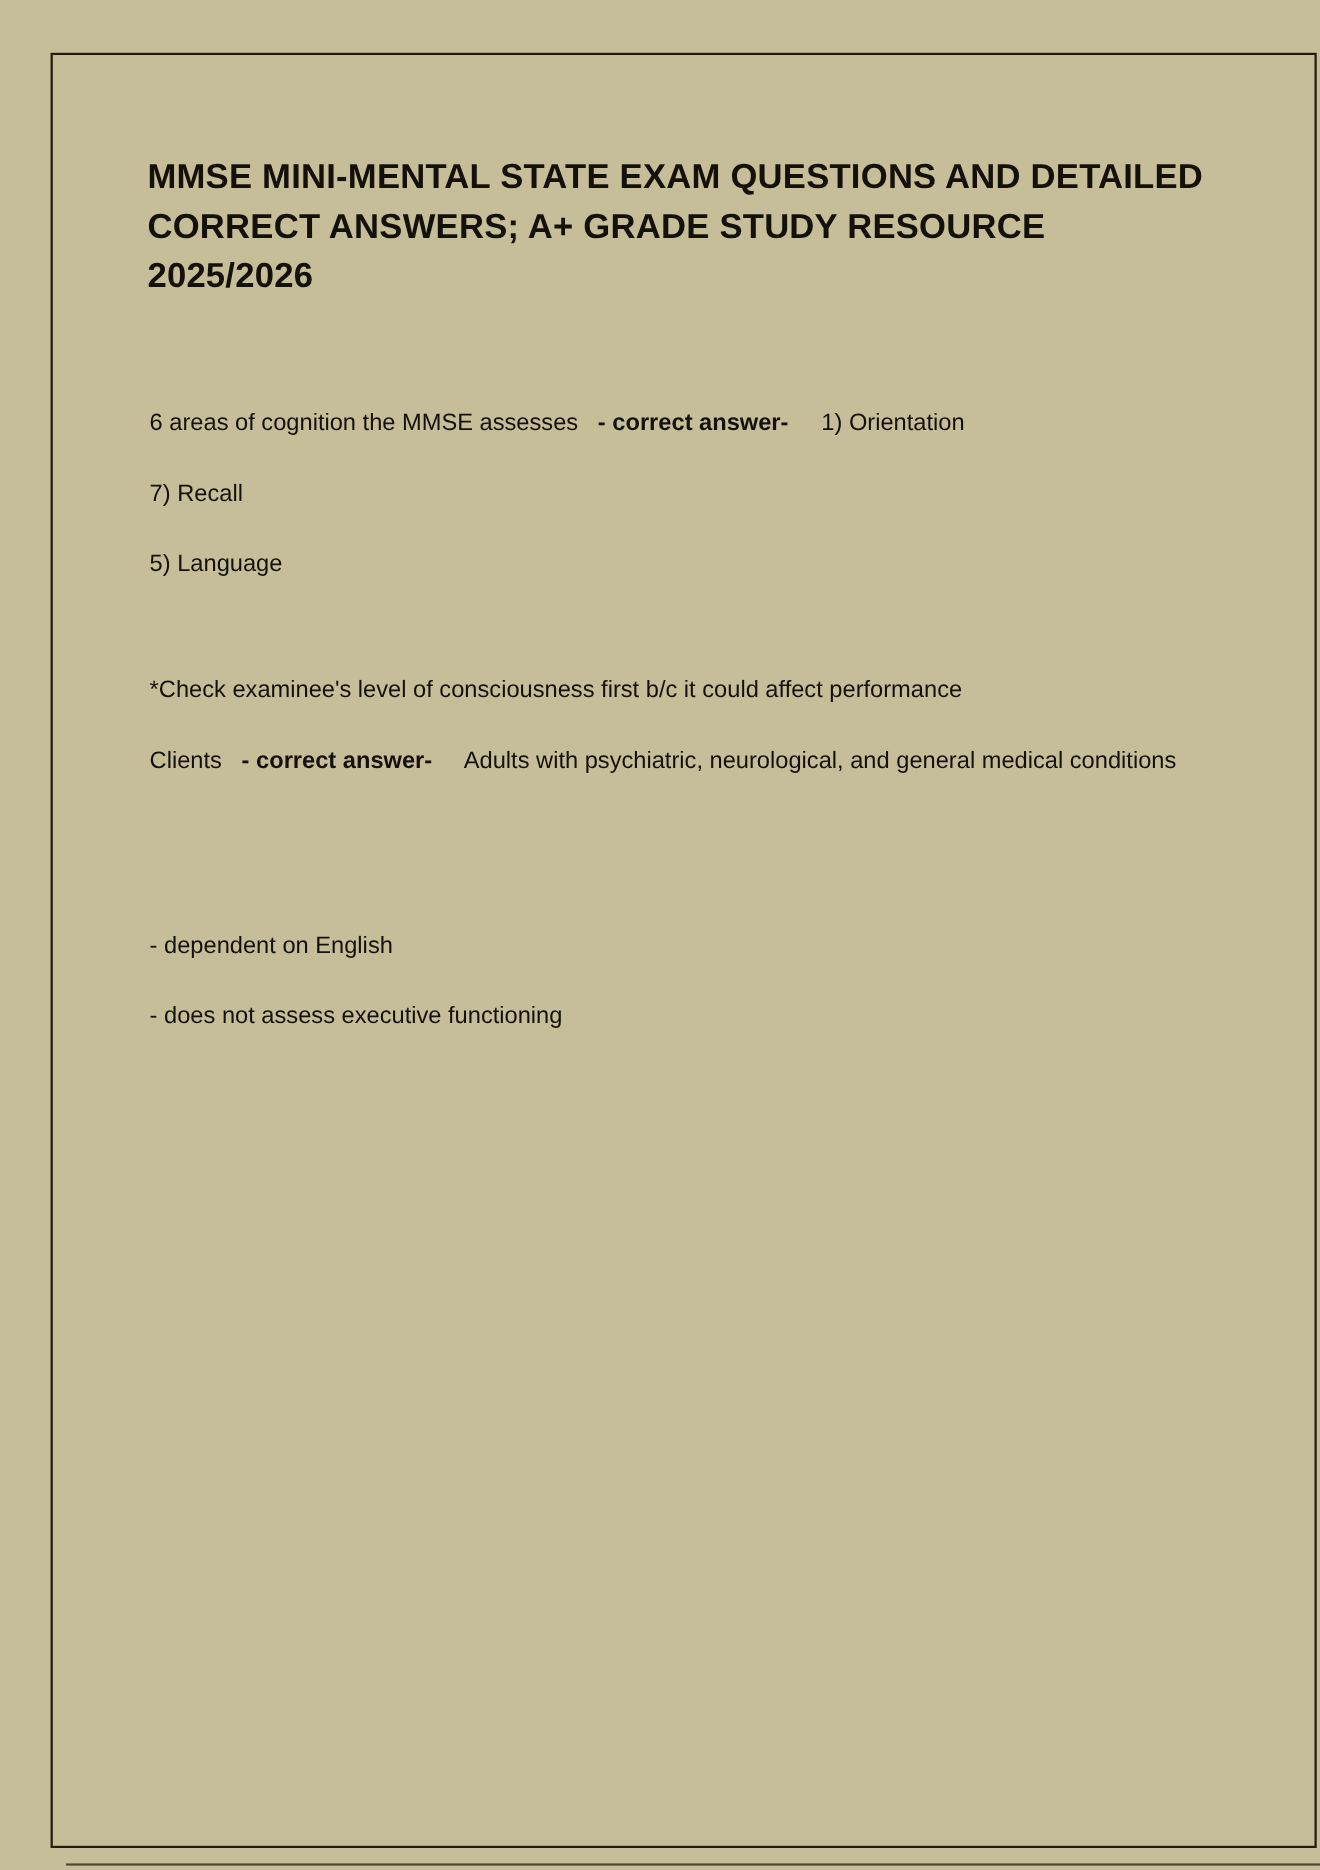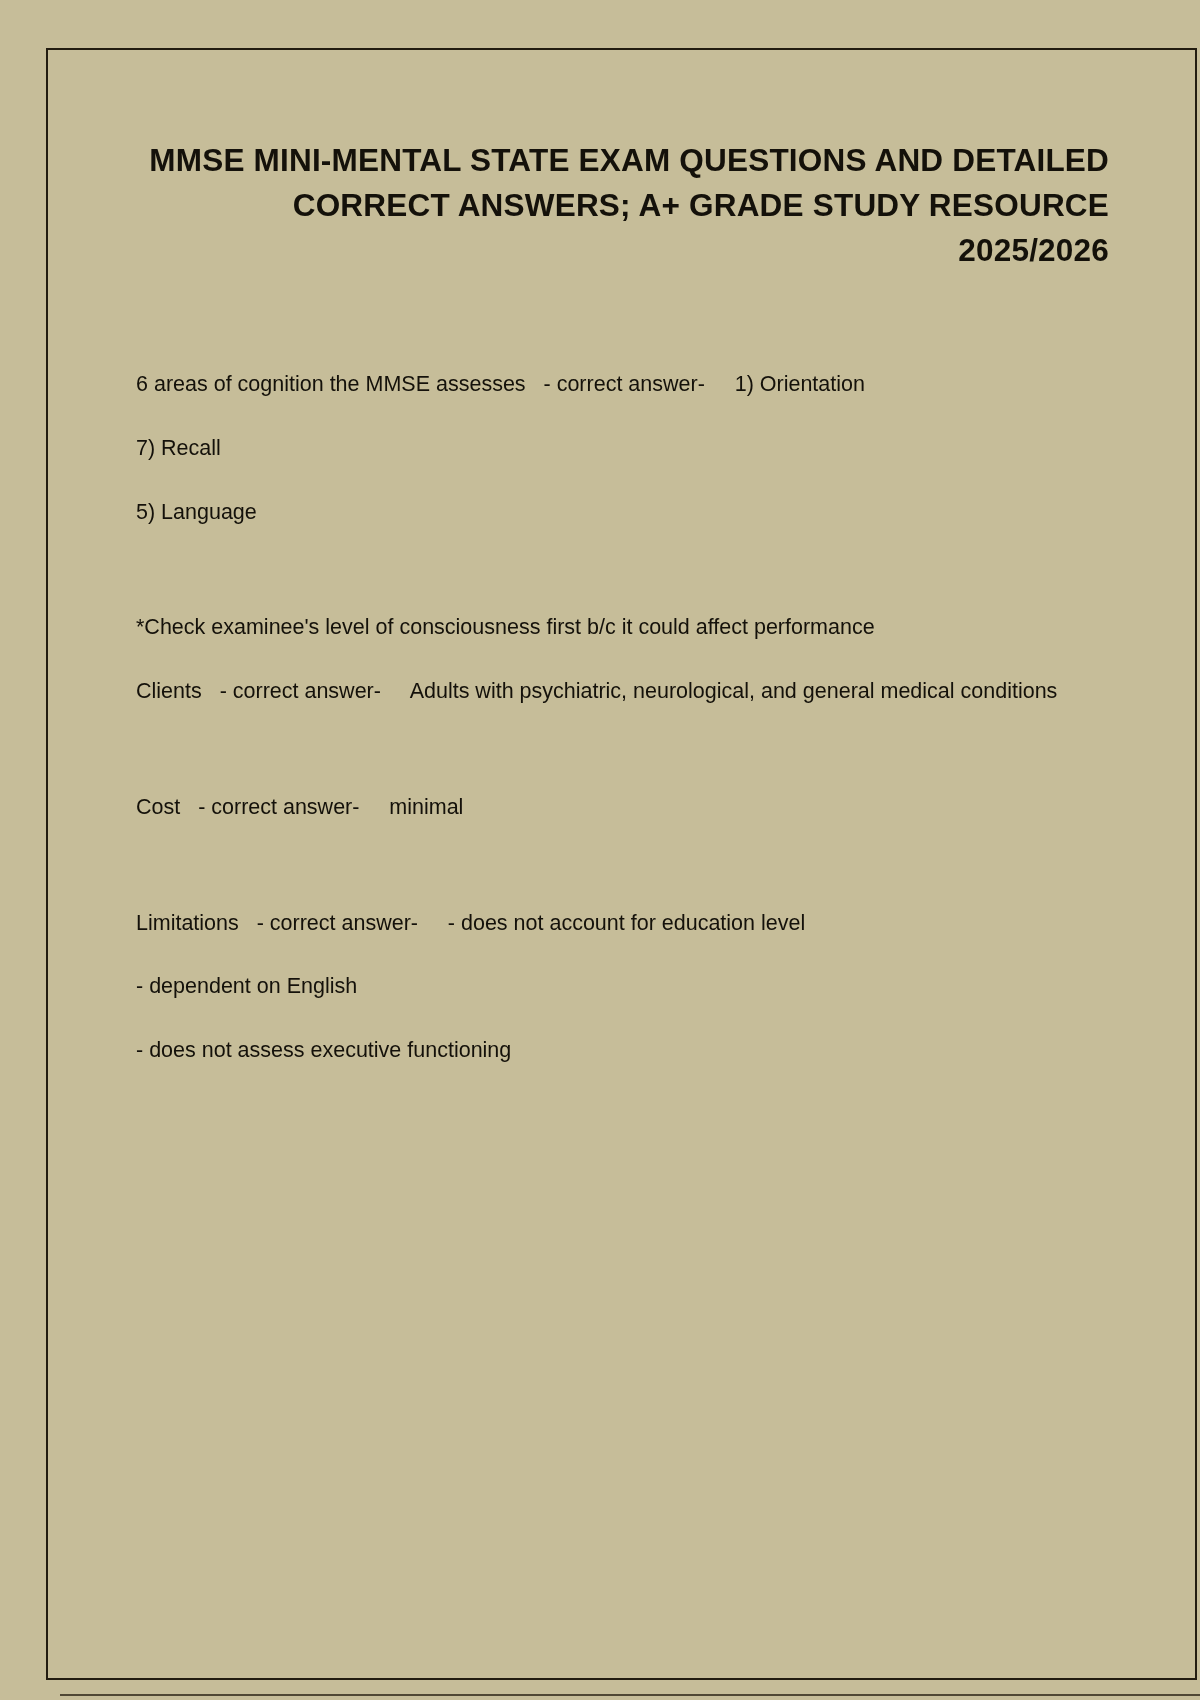--- a/index.html
+++ b/index.html
@@ -30,21 +30,21 @@
     left: 60px;
     right: 0;
     bottom: 4px;
     height: 2px;
     background: #3a3222;
     opacity: 0.85;
   }
   .doc-title {
     margin: 0;
     padding: 88px 86px 0 86px;
-    text-align: right;
+    text-align: left;
     font-size: 31.5px;
     font-weight: bold;
     line-height: 1.43;
     letter-spacing: 0.2px;
     color: #14110a;
     font-family: "Liberation Sans", sans-serif;
   }
   .doc-body {
     padding: 96px 88px 0 88px;
     color: #14110a;
@@ -55,21 +55,21 @@
     margin-bottom: 4px;
   }
   .para {
     margin: 0 0 33px 0;
     font-size: 21.5px;
     line-height: 1.43;
     color: #14110a;
     white-space: pre-wrap;
   }
   .answer-marker {
-    font-weight: normal;
+    font-weight: bold;
     margin-top: 36px;
   }
   .section-gap {
     height: 52px;
   }
 </style>
 </head>
 <body>
 
 <div class="page-sheet">
@@ -86,28 +86,24 @@
 
     <div class="section-gap"></div>
 
     <div class="qa-block">
       <p class="para">*Check examinee's level of consciousness first b/c it could affect performance</p>
       <p class="para"><span>Clients</span><span>&nbsp;&nbsp; </span><span class="answer-marker">- correct answer-</span><span>&nbsp;&nbsp;&nbsp;&nbsp; </span><span>Adults with psychiatric, neurological, and general medical conditions</span></p>
     </div>
 
     <div class="section-gap"></div>
 
-    <div class="qa-block">
-      <p class="para"><span>Cost</span><span>&nbsp;&nbsp; </span><span class="answer-marker">- correct answer-</span><span>&nbsp;&nbsp;&nbsp;&nbsp; </span><span>minimal</span></p>
-    </div>
 
     <div class="section-gap"></div>
 
     <div class="qa-block">
-      <p class="para"><span>Limitations</span><span>&nbsp;&nbsp; </span><span class="answer-marker">- correct answer-</span><span>&nbsp;&nbsp;&nbsp;&nbsp; </span><span>- does not account for education level</span></p>
       <p class="para">- dependent on English</p>
       <p class="para">- does not assess executive functioning</p>
     </div>
 
   </div>
 </div>
 
 <div class="page-edge-line"></div>
 
 </body></html>

